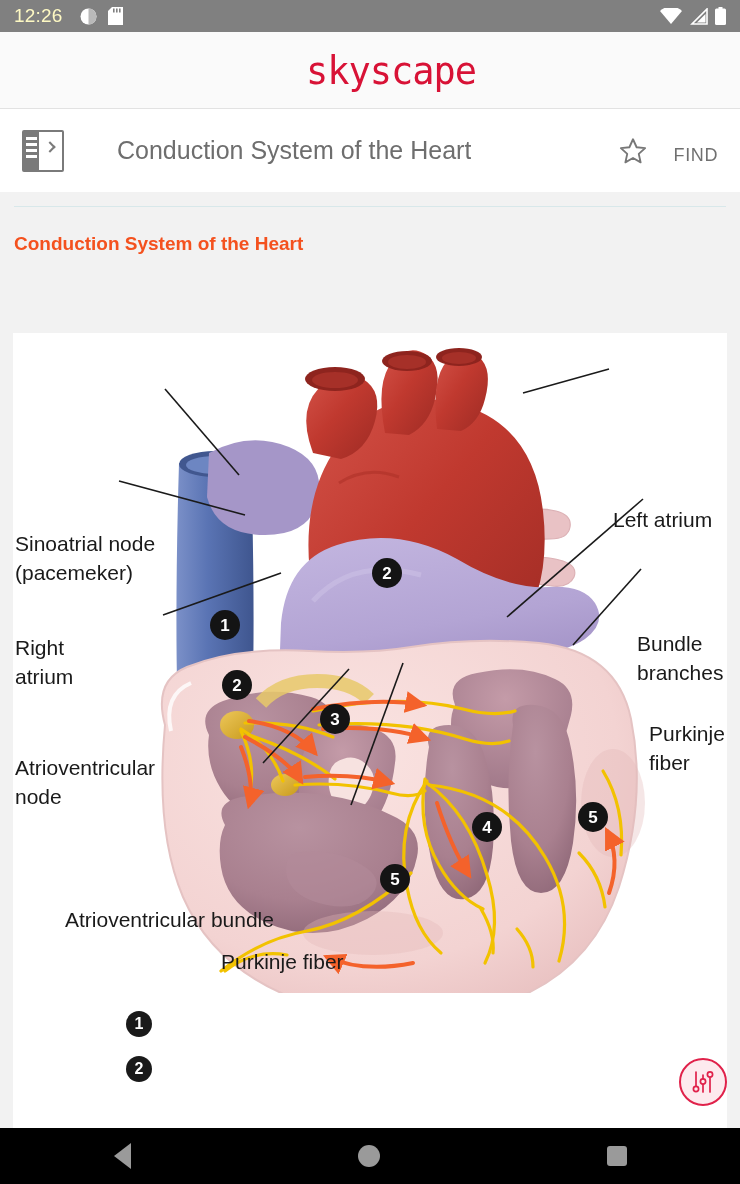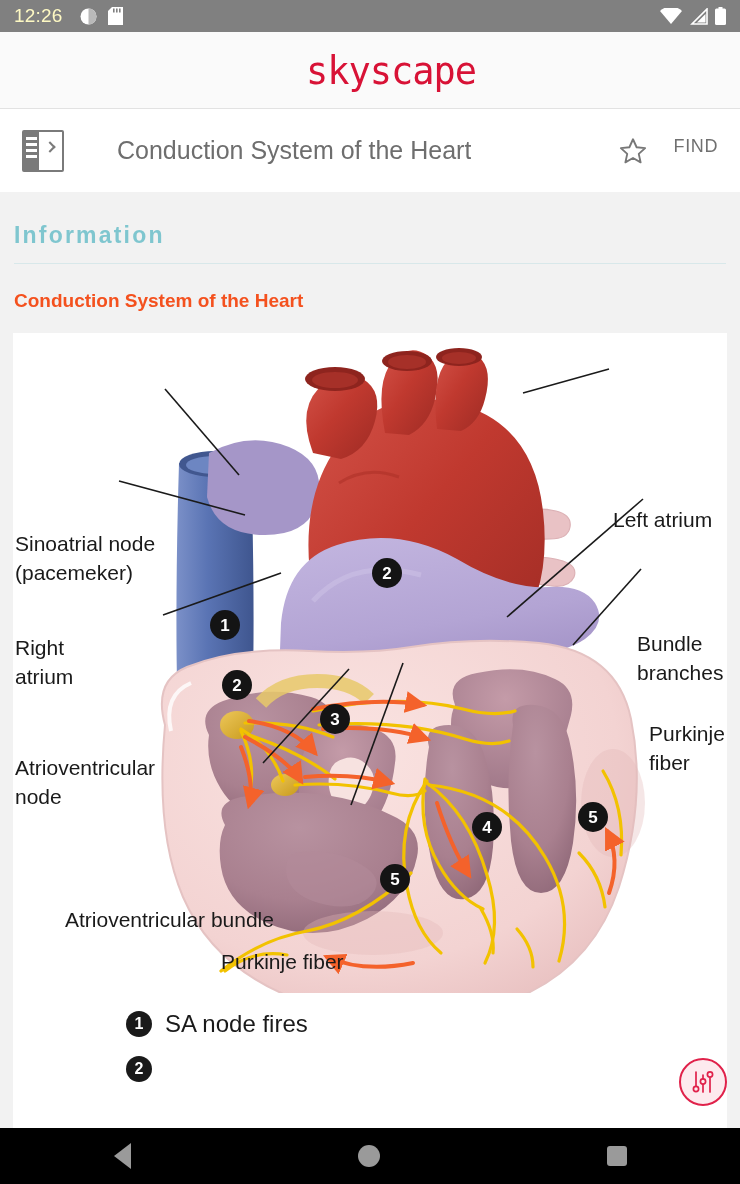--- a/index.html
+++ b/index.html
@@ -44,21 +44,21 @@
   .toc-icon .dots { position:absolute; left:4px; top:7px; display:flex; flex-direction:column; gap:3px; }
   .toc-icon .dots i { display:block; width:11px; height:3px; background:#fff; }
   .toc-icon .chev {
     position:absolute; right:10px; top:13px; width:8px; height:8px;
     border-right:2px solid #7a7a7a; border-top:2px solid #7a7a7a; transform:rotate(45deg);
   }
   .toolbar-title {
     margin-left:53px; font-size:25px; color:#6e6e6e; font-weight:400;
     white-space:nowrap; overflow:hidden; text-overflow:ellipsis;
   }
-  .toolbar-actions { margin-left:auto; display:flex; align-items:flex-start; gap:26px; }
+  .toolbar-actions { margin-left:auto; display:flex; align-items:flex-end; gap:26px; }
   .find-label { font-size:18px; color:#707070; letter-spacing:.6px; }
 
   
   .content { position:absolute; top:192px; left:0; width:740px; height:936px; background:#f2f2f2; overflow:hidden; }
   .section-head { padding:30px 0 0 14px; }
   .section-title {
     font-size:23px; color:#7fc6cf; font-weight:bold; letter-spacing:2.2px;
   }
   .section-rule { margin:14px 14px 0 14px; height:1px; background:#d8e8ea; }
   .doc-title {
@@ -159,23 +159,20 @@
       <svg width="30" height="30" viewBox="0 0 24 24">
         <path d="M12 2.6 L14.9 9.0 L21.7 9.7 L16.6 14.3 L18.1 21.1 L12 17.6 L5.9 21.1 L7.4 14.3 L2.3 9.7 L9.1 9.0 Z" fill="none" stroke="#777777" stroke-width="1.5" stroke-linejoin="round"></path>
       </svg>
       <span class="find-label">FIND</span>
     </span>
   </div>
   <div class="hairline" style="top:192px"></div>
 
   <div class="content">
 
-    <div class="section-head">
-      <div class="section-title">Information</div>
-    </div>
     <div class="section-rule"></div>
     <div class="doc-title">Conduction System of the Heart</div>
 
     <div class="card">
 
       <div class="figure">
         <svg width="714" height="660" viewBox="0 0 714 660">
           <defs>
             <linearGradient id="gAorta" x1="0" y1="0" x2="1" y2="1">
               <stop offset="0%" stop-color="#d35248"></stop>
@@ -366,21 +363,20 @@
 
             <text class="lbl" x="636" y="408">Purkinje</text>
             <text class="lbl" x="636" y="437">fiber</text>
           </g>
         </svg>
       </div>
 
       <div class="caption-list">
         <div class="caption-row">
           <span class="badge-num">1</span>
-          <span class="caption-text">SA node fires</span>
         </div>
         <div class="caption-row">
           <span class="badge-num">2</span>
         </div>
       </div>
     </div>
 
     <div class="fab">
       <svg width="26" height="26" viewBox="0 0 26 26">
         <g stroke="#e0214a" stroke-width="1.7" fill="none" stroke-linecap="round">

